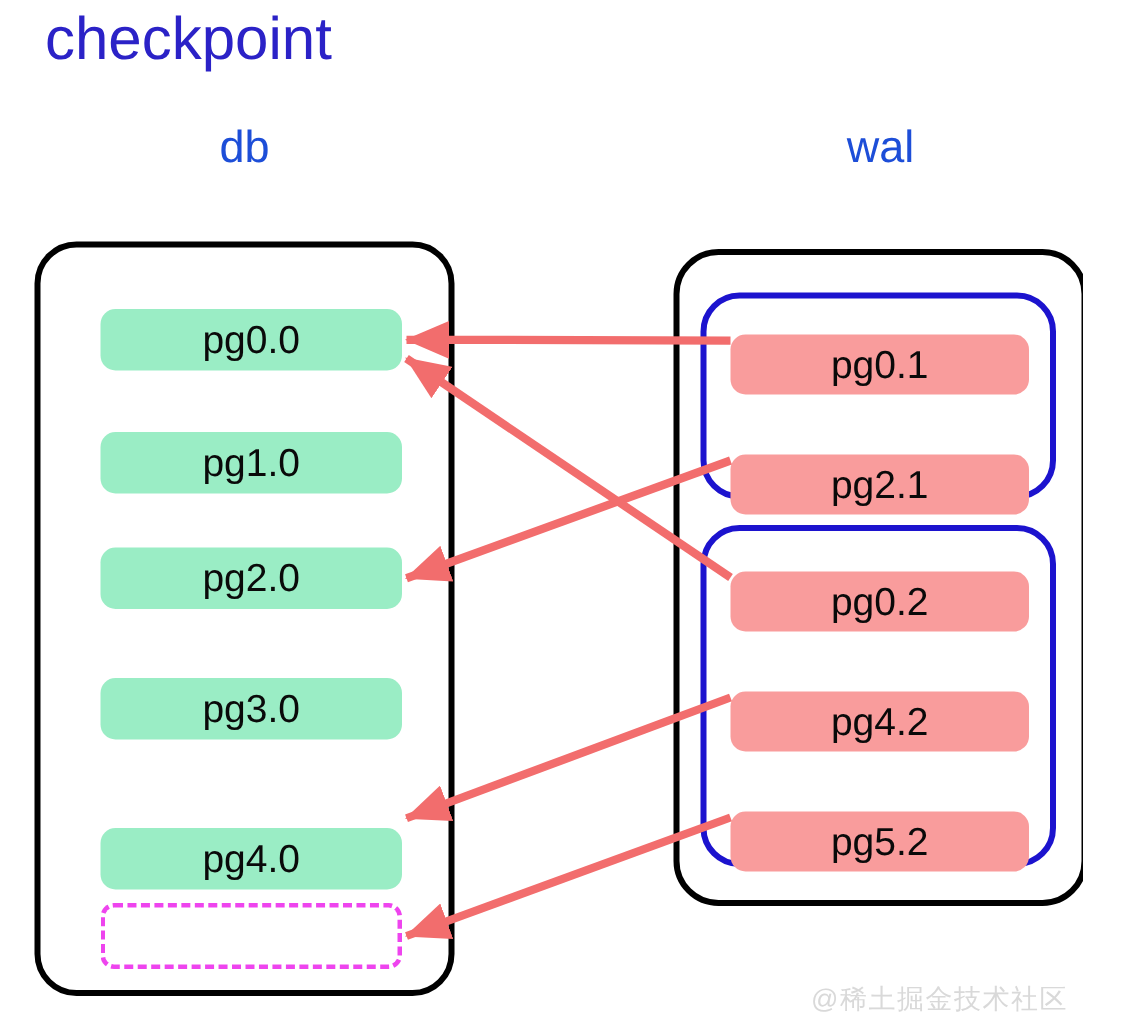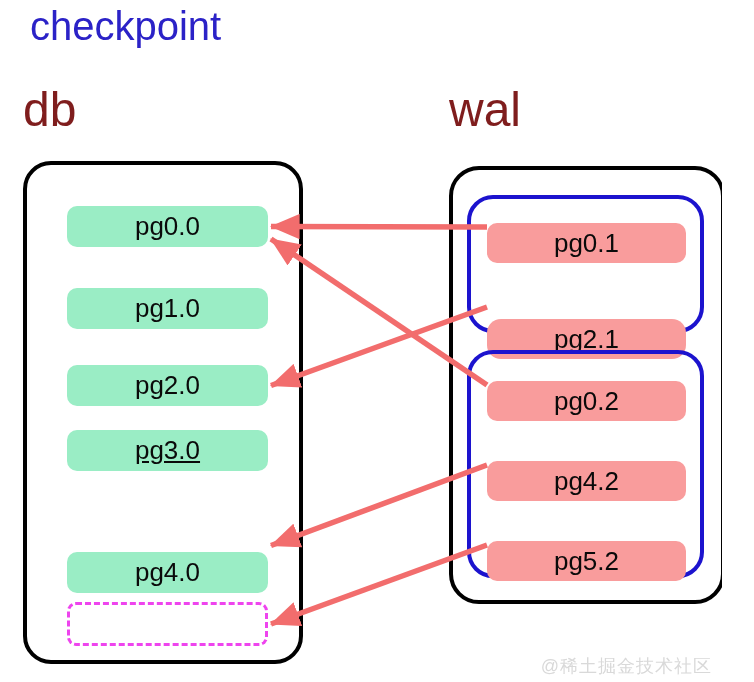--- a/index.html
+++ b/index.html
@@ -20,22 +20,23 @@
     left: 30px;
     top: 4px;
     font-size: 40px;
     font-weight: 500;
     color: var(--title-blue, #2B22C7);
     letter-spacing: 0px;
   }
   .col-heading {
     position: absolute;
     top: 82px;
-    font-size: 48px;
-    color: #7f1d1d;
+    font-size: 30px;
+    color: #1d4ed8;
+    text-align: center;
     font-weight: 400;
   }
   .col-heading.db  { left: 23px;  width: 280px; }
   .col-heading.wal { left: 449px; width: 276px; }
 
   .db-container {
     position: absolute;
     left: 23px;
     top: 161px;
     width: 280px;
@@ -79,42 +80,42 @@
   }
   .db-page {
     left: 40px;
     width: 201px;
     height: 41px;
     background: var(--page-green, #9AEDC5);
   }
   .db-page.p0 { top: 41px; }
   .db-page.p1 { top: 123px; }
   .db-page.p2 { top: 200px; }
-  .db-page.p3 { top: 265px; text-decoration: underline; }
+  .db-page.p3 { top: 287px; }
   .db-page.p4 { top: 364px; margin-top: 23px; }
   .empty-slot {
     position: absolute;
     left: 40px;
     top: 437px;
     width: 201px;
     height: 44px;
     box-sizing: border-box;
     border: 3px dashed var(--empty-slot-magenta, #EE44EE);
     border-radius: 9px;
     background: #ffffff;
   }
   .wal-page {
     left: 16px;
     width: 199px;
     height: 40px;
     background: var(--wal-pink, #F99C9C);
     margin-top: 16px;
   }
   .g1 .wal-page.r0 { top: 8px; }
-  .g1 .wal-page.r1 { top: 104px; border-radius: 14px; }
+  .g1 .wal-page.r1 { top: 88px; }
   .g2 .wal-page.r0 { top: 11px; text-align: right; }
   .g2 .wal-page.r1 { top: 91px; }
   .g2 .wal-page.r2 { top: 171px; }
 
   svg.arrows {
     position: absolute;
     left: 0;
     top: 0;
     width: 754px;
     height: 682px;

